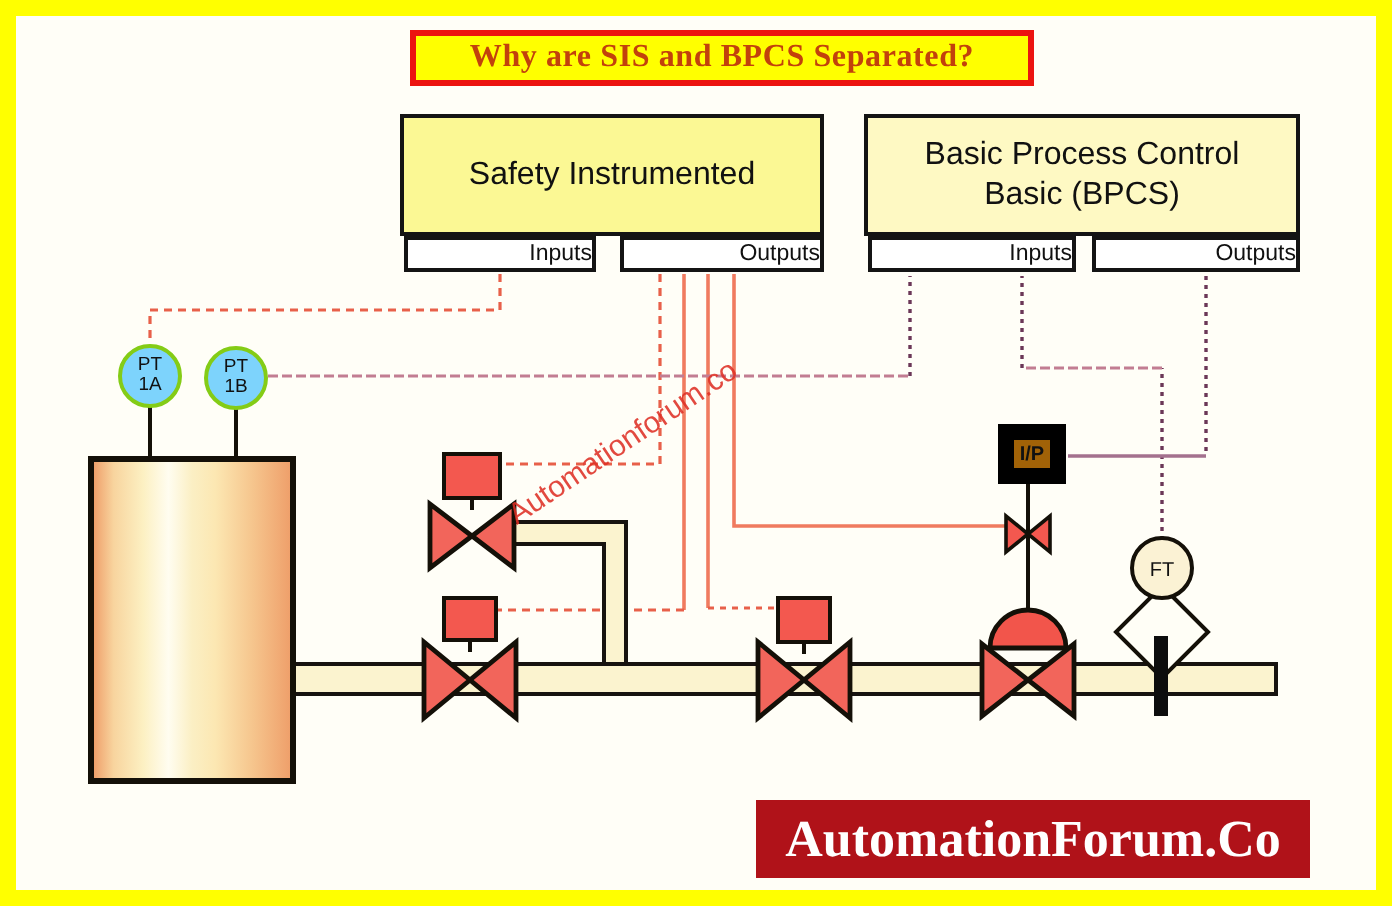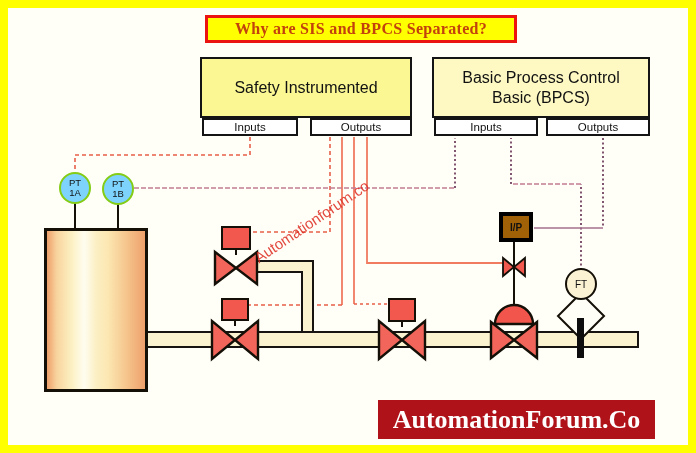--- a/index.html
+++ b/index.html
@@ -11,37 +11,37 @@
   .title-banner{left:205px;top:15px;width:312px;height:28px;background:#FFFF00;
     border:3px solid #EC1410;display:flex;align-items:center;justify-content:center;}
   .title-banner span{color:#c2410c;font-family:"Liberation Serif",serif;font-weight:bold;
     font-size:16px;letter-spacing:.3px;white-space:nowrap;}
 
   .sysbox{border:2px solid #141414;display:flex;flex-direction:column;align-items:center;
     justify-content:center;line-height:1.25;font-size:16px;color:#111;text-align:center;}
   .sis-box{left:200px;top:57px;width:212px;height:61px;background:#FBF894;}
   .bpcs-box{left:432px;top:57px;width:218px;height:61px;background:#fef9c3;}
   .iobox{border:2px solid #141414;background:#FFFFFF;display:flex;align-items:center;
-    justify-content:center;font-size:11.5px;color:#111;}
+    justify-content:flex-end;font-size:11.5px;color:#111;}
   .sis-in{left:202px;top:118px;width:96px;height:18px;}
   .sis-out{left:310px;top:118px;width:102px;height:18px;}
   .bpcs-in{left:434px;top:118px;width:104px;height:18px;}
   .bpcs-out{left:546px;top:118px;width:104px;height:18px;}
 
   .inst-circle{border:2px solid #84cc16;border-radius:50%;background:#7dd3fc;display:flex;
     flex-direction:column;align-items:center;justify-content:center;font-size:9.5px;
     line-height:1.1;color:#111;}
   .pt1a{left:59px;top:172px;width:32px;height:32px;}
   .pt1b{left:102px;top:173px;width:32px;height:32px;}
 
   .tank{left:44px;top:228px;width:104px;height:164px;border:3px solid #141008;
     background:linear-gradient(90deg,#EFA06B 0%,#F8D49E 10%,#FCF0C2 25%,#FFFDF0 38%,
       #FBEFC4 50%,#FCE7B2 62%,#F6C78F 80%,#EFA06B 100%);}
 
-  .ip-box{left:499px;top:212px;width:34px;height:30px;border:4px solid #000000;
+  .ip-box{left:499px;top:212px;width:34px;height:30px;border:8px solid #000000;
     background:#a16207;display:flex;align-items:center;justify-content:center;
     font-size:10px;font-weight:bold;color:#111;}
 
   .watermark{left:283px;top:236px;width:180px;transform:rotate(-34deg);
     transform-origin:10px 60px;color:rgba(222,48,38,.88);font-size:15px;white-space:nowrap;}
 
   .footer-banner{left:378px;top:400px;width:277px;height:39px;background:#B01219;
     display:flex;align-items:center;justify-content:center;}
   .footer-banner span{color:#FFFFFF;font-family:"Liberation Serif",serif;font-weight:bold;
     font-size:26px;white-space:nowrap;}

